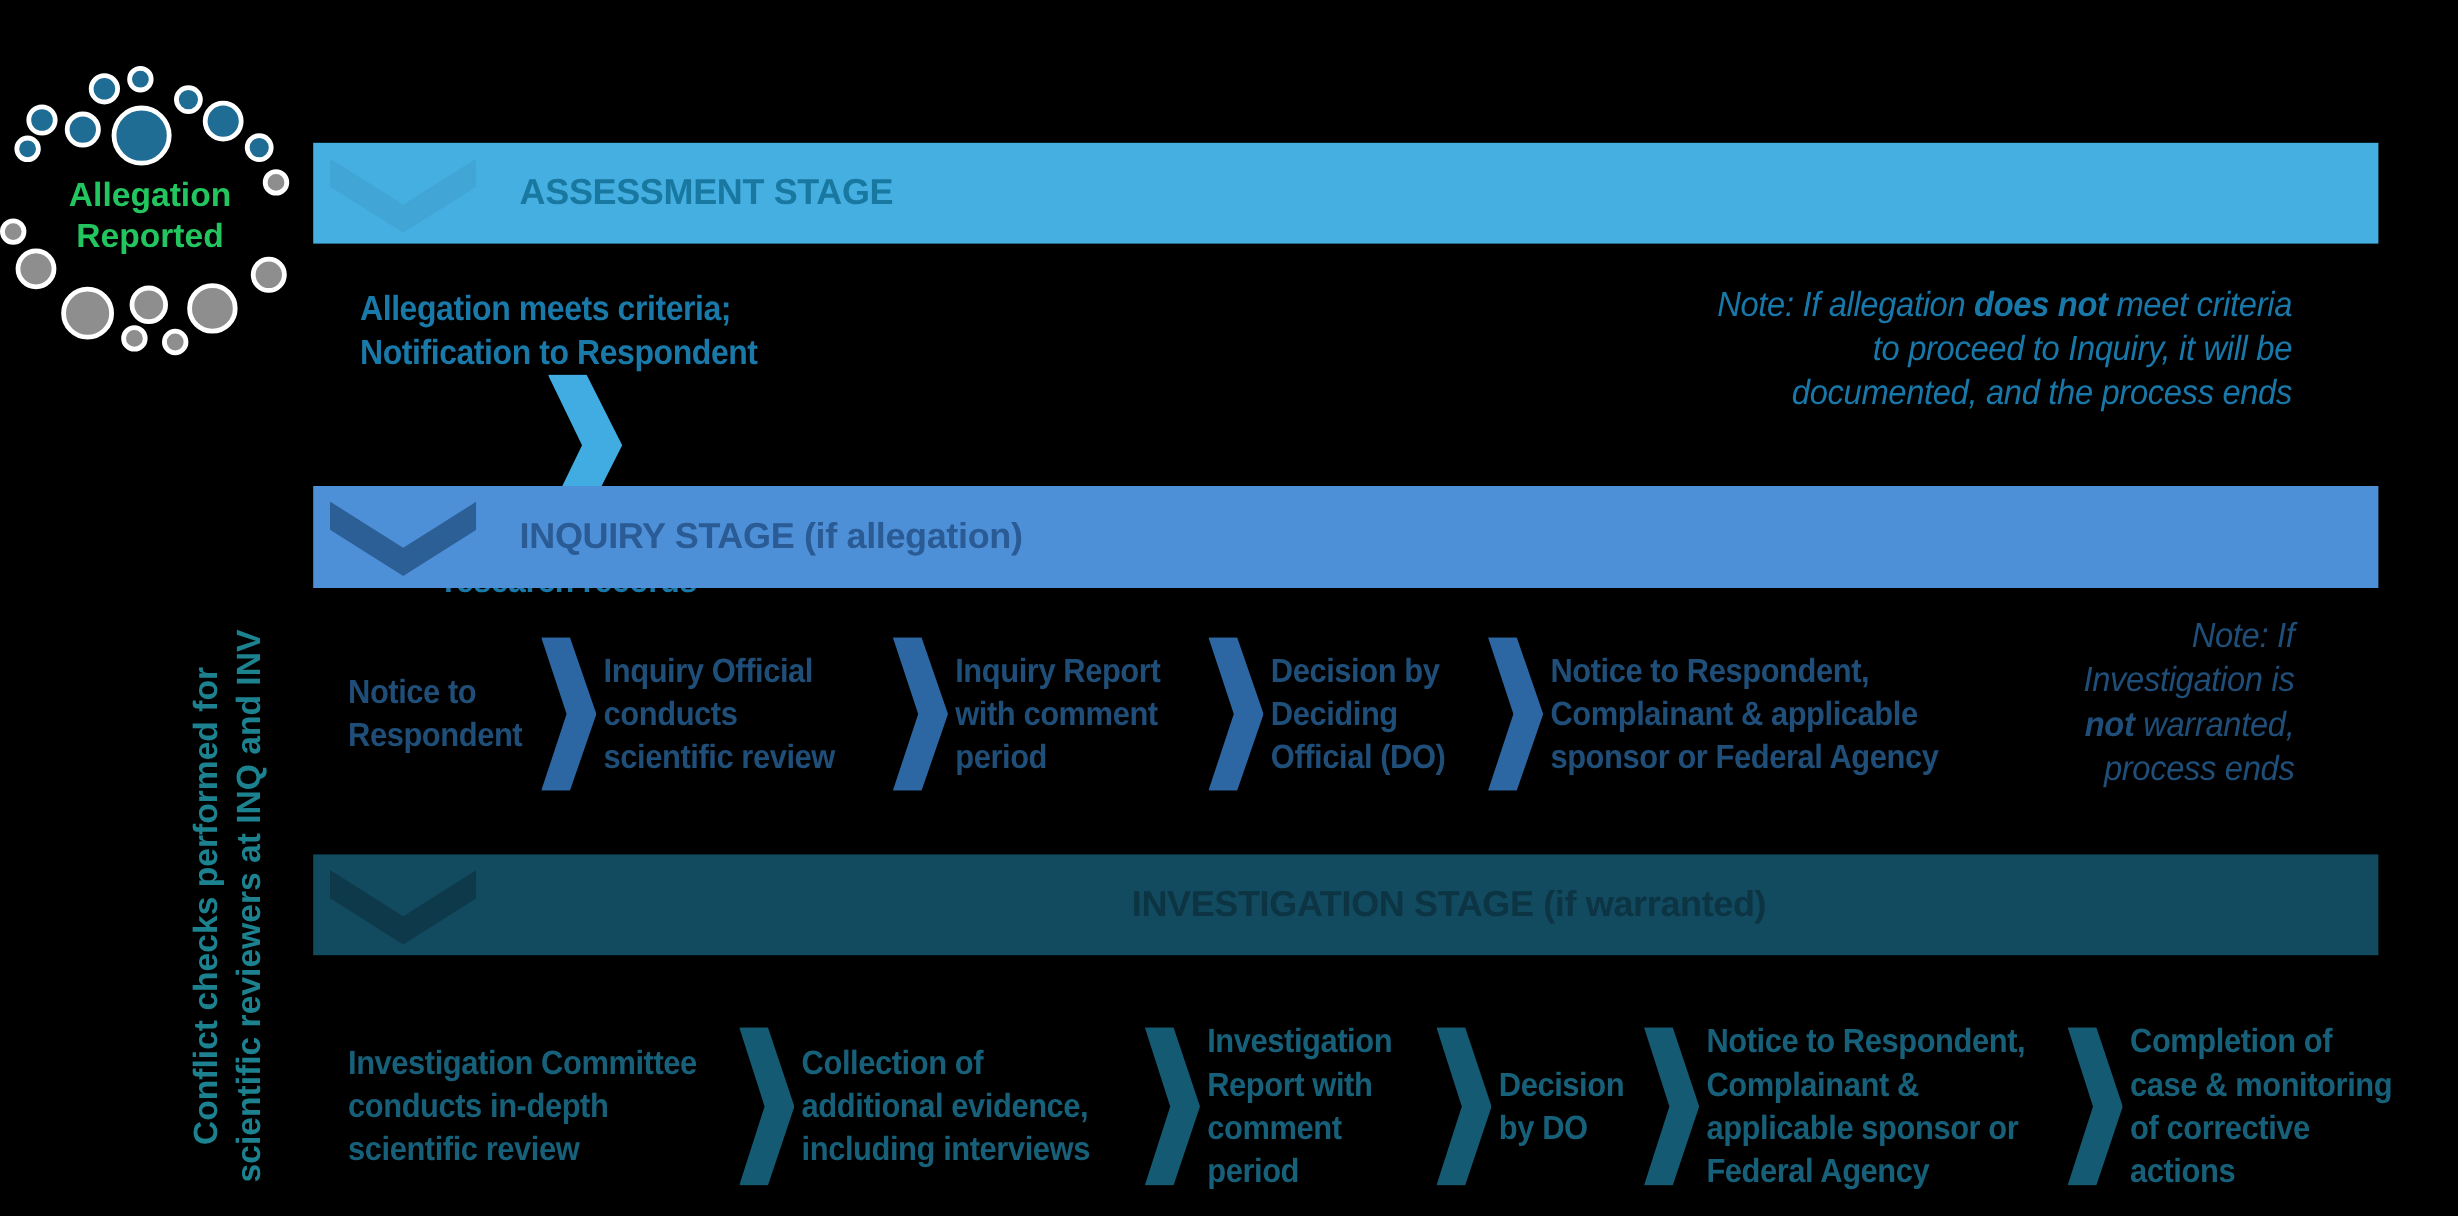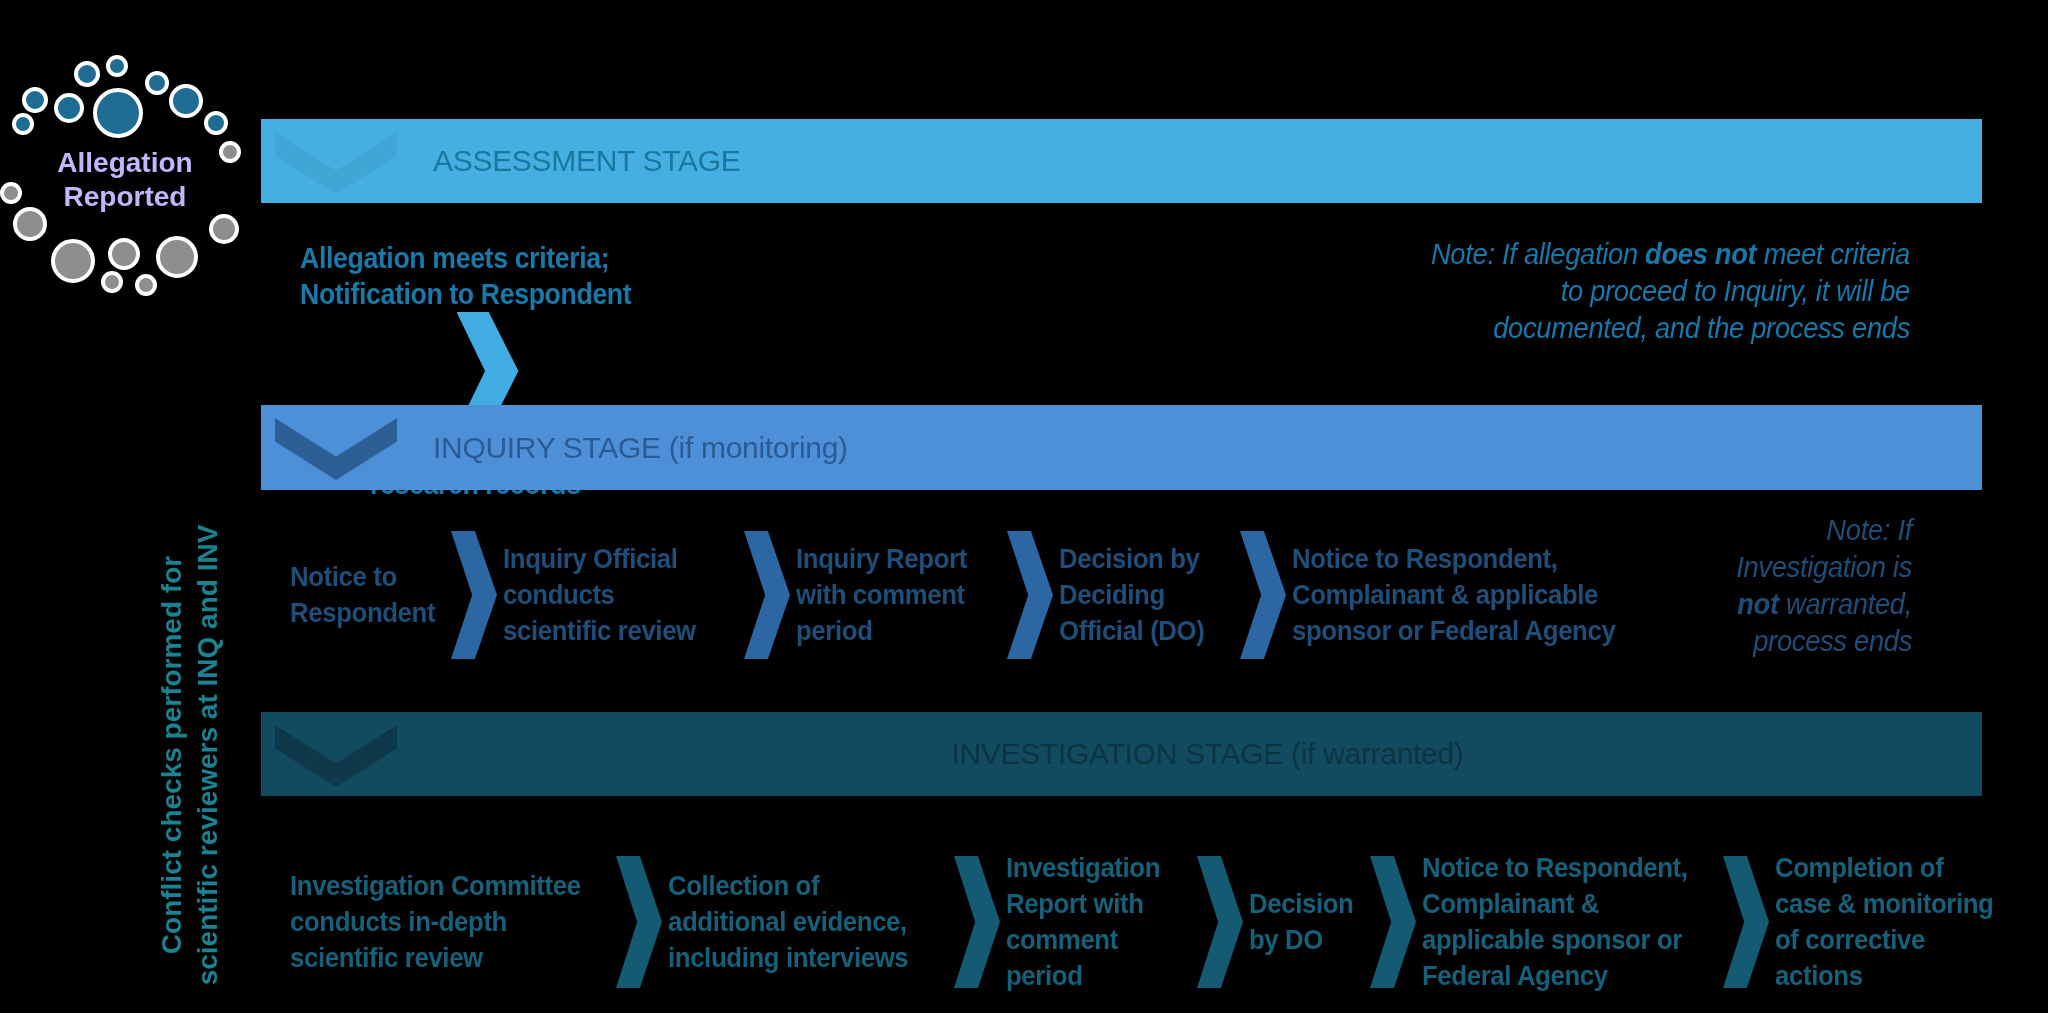--- a/index.html
+++ b/index.html
@@ -3,21 +3,21 @@
 <meta charset="utf-8">
 <style>
   html,body{margin:0;padding:0;background:#000;}
   .canvas{position:relative;width:2048px;height:1013px;background:#000;overflow:hidden;
           font-family:"Liberation Sans",sans-serif;}
   
   .bar{position:absolute;left:261px;width:1721px;display:flex;align-items:center;}
   .bar-assessment{top:119px;height:84px;background:#45AFE2;}
   .bar-inquiry{top:405px;height:85px;background:#4E90D8;}
   .bar-investigation{top:712px;height:84px;background:#124A5F;justify-content:center;}
-  .bar-label{padding-left:172px;font-weight:400;font-size:30px;letter-spacing:-.3px;}
+  .bar-label{padding-left:172px;font-weight:700;font-size:30px;letter-spacing:-.3px;}
   .bar-assessment .bar-label{color:#19789F;}
   .bar-inquiry .bar-label{color:#2B5B94;}
   .bar-investigation .bar-label{color:#0C3443;}
   .chevron-down{position:absolute;left:14px;top:13px;width:122px;height:62px;
     clip-path:polygon(0% 0%,50% 62%,100% 0%,100% 38%,50% 100%,0% 38%);}
   .bar-assessment .chevron-down{background:rgba(0,0,0,.05);}
   .bar-inquiry .chevron-down{background:#2D5F97;}
   .bar-investigation .chevron-down{background:rgba(0,0,0,.22);}
   
   .flow{position:absolute;display:flex;align-items:center;}
@@ -39,21 +39,21 @@
         text-align:right;letter-spacing:-.3px;transform:scaleX(.94);transform-origin:right center;}
   .note b{font-weight:700;}
   .note-assessment{top:236px;right:138px;width:560px;color:#1878A9;}
   .note-inquiry{top:512px;right:136px;width:230px;color:#1F4E79;}
   
   .badge{position:absolute;left:0;top:14px;width:250px;height:290px;}
   .dot{position:absolute;border-radius:50%;border:4px solid #fff;box-sizing:border-box;display:block;}
   .dot.t{background:#1F6D94;}
   .dot.g{background:#8E8E8E;}
   .badge-label{position:absolute;left:20px;top:132px;width:210px;text-align:center;
-    white-space:pre-line;font-weight:700;font-size:28px;line-height:34px;color:#c4b5fd;}
+    white-space:pre-line;font-weight:700;font-size:28px;line-height:34px;color:#22c55e;}
   
   .side-label{position:absolute;left:150px;top:995px;width:480px;height:80px;
     transform:rotate(-90deg);transform-origin:left top;
     display:flex;align-items:center;justify-content:center;text-align:center;
     white-space:pre-line;font-weight:700;font-size:28px;line-height:36px;color:#1C8290;}
 </style>
 </head>
 <body>
 
 <div class="canvas">
@@ -96,21 +96,21 @@
     <div class="step" style="width:235px">Sequestration of
 research records</div>
   </div>
 
   <div class="note note-assessment"><span>Note: If allegation </span><b>does not</b><span> meet criteria
 to proceed to Inquiry, it will be
 documented, and the process ends</span></div>
 
   <div class="bar bar-inquiry">
     <span class="chevron-down"></span>
-    <span class="bar-label">INQUIRY STAGE (if monitoring)</span>
+    <span class="bar-label">INQUIRY STAGE (if allegation)</span>
   </div>
 
   <div class="flow flow-inquiry">
     <div class="step" style="width:155px">Notice to
 Respondent</div>
     <span class="chevron-right"></span>
     <div class="step" style="width:235px">Inquiry Official
 conducts
 scientific review</div>
     <span class="chevron-right"></span>

